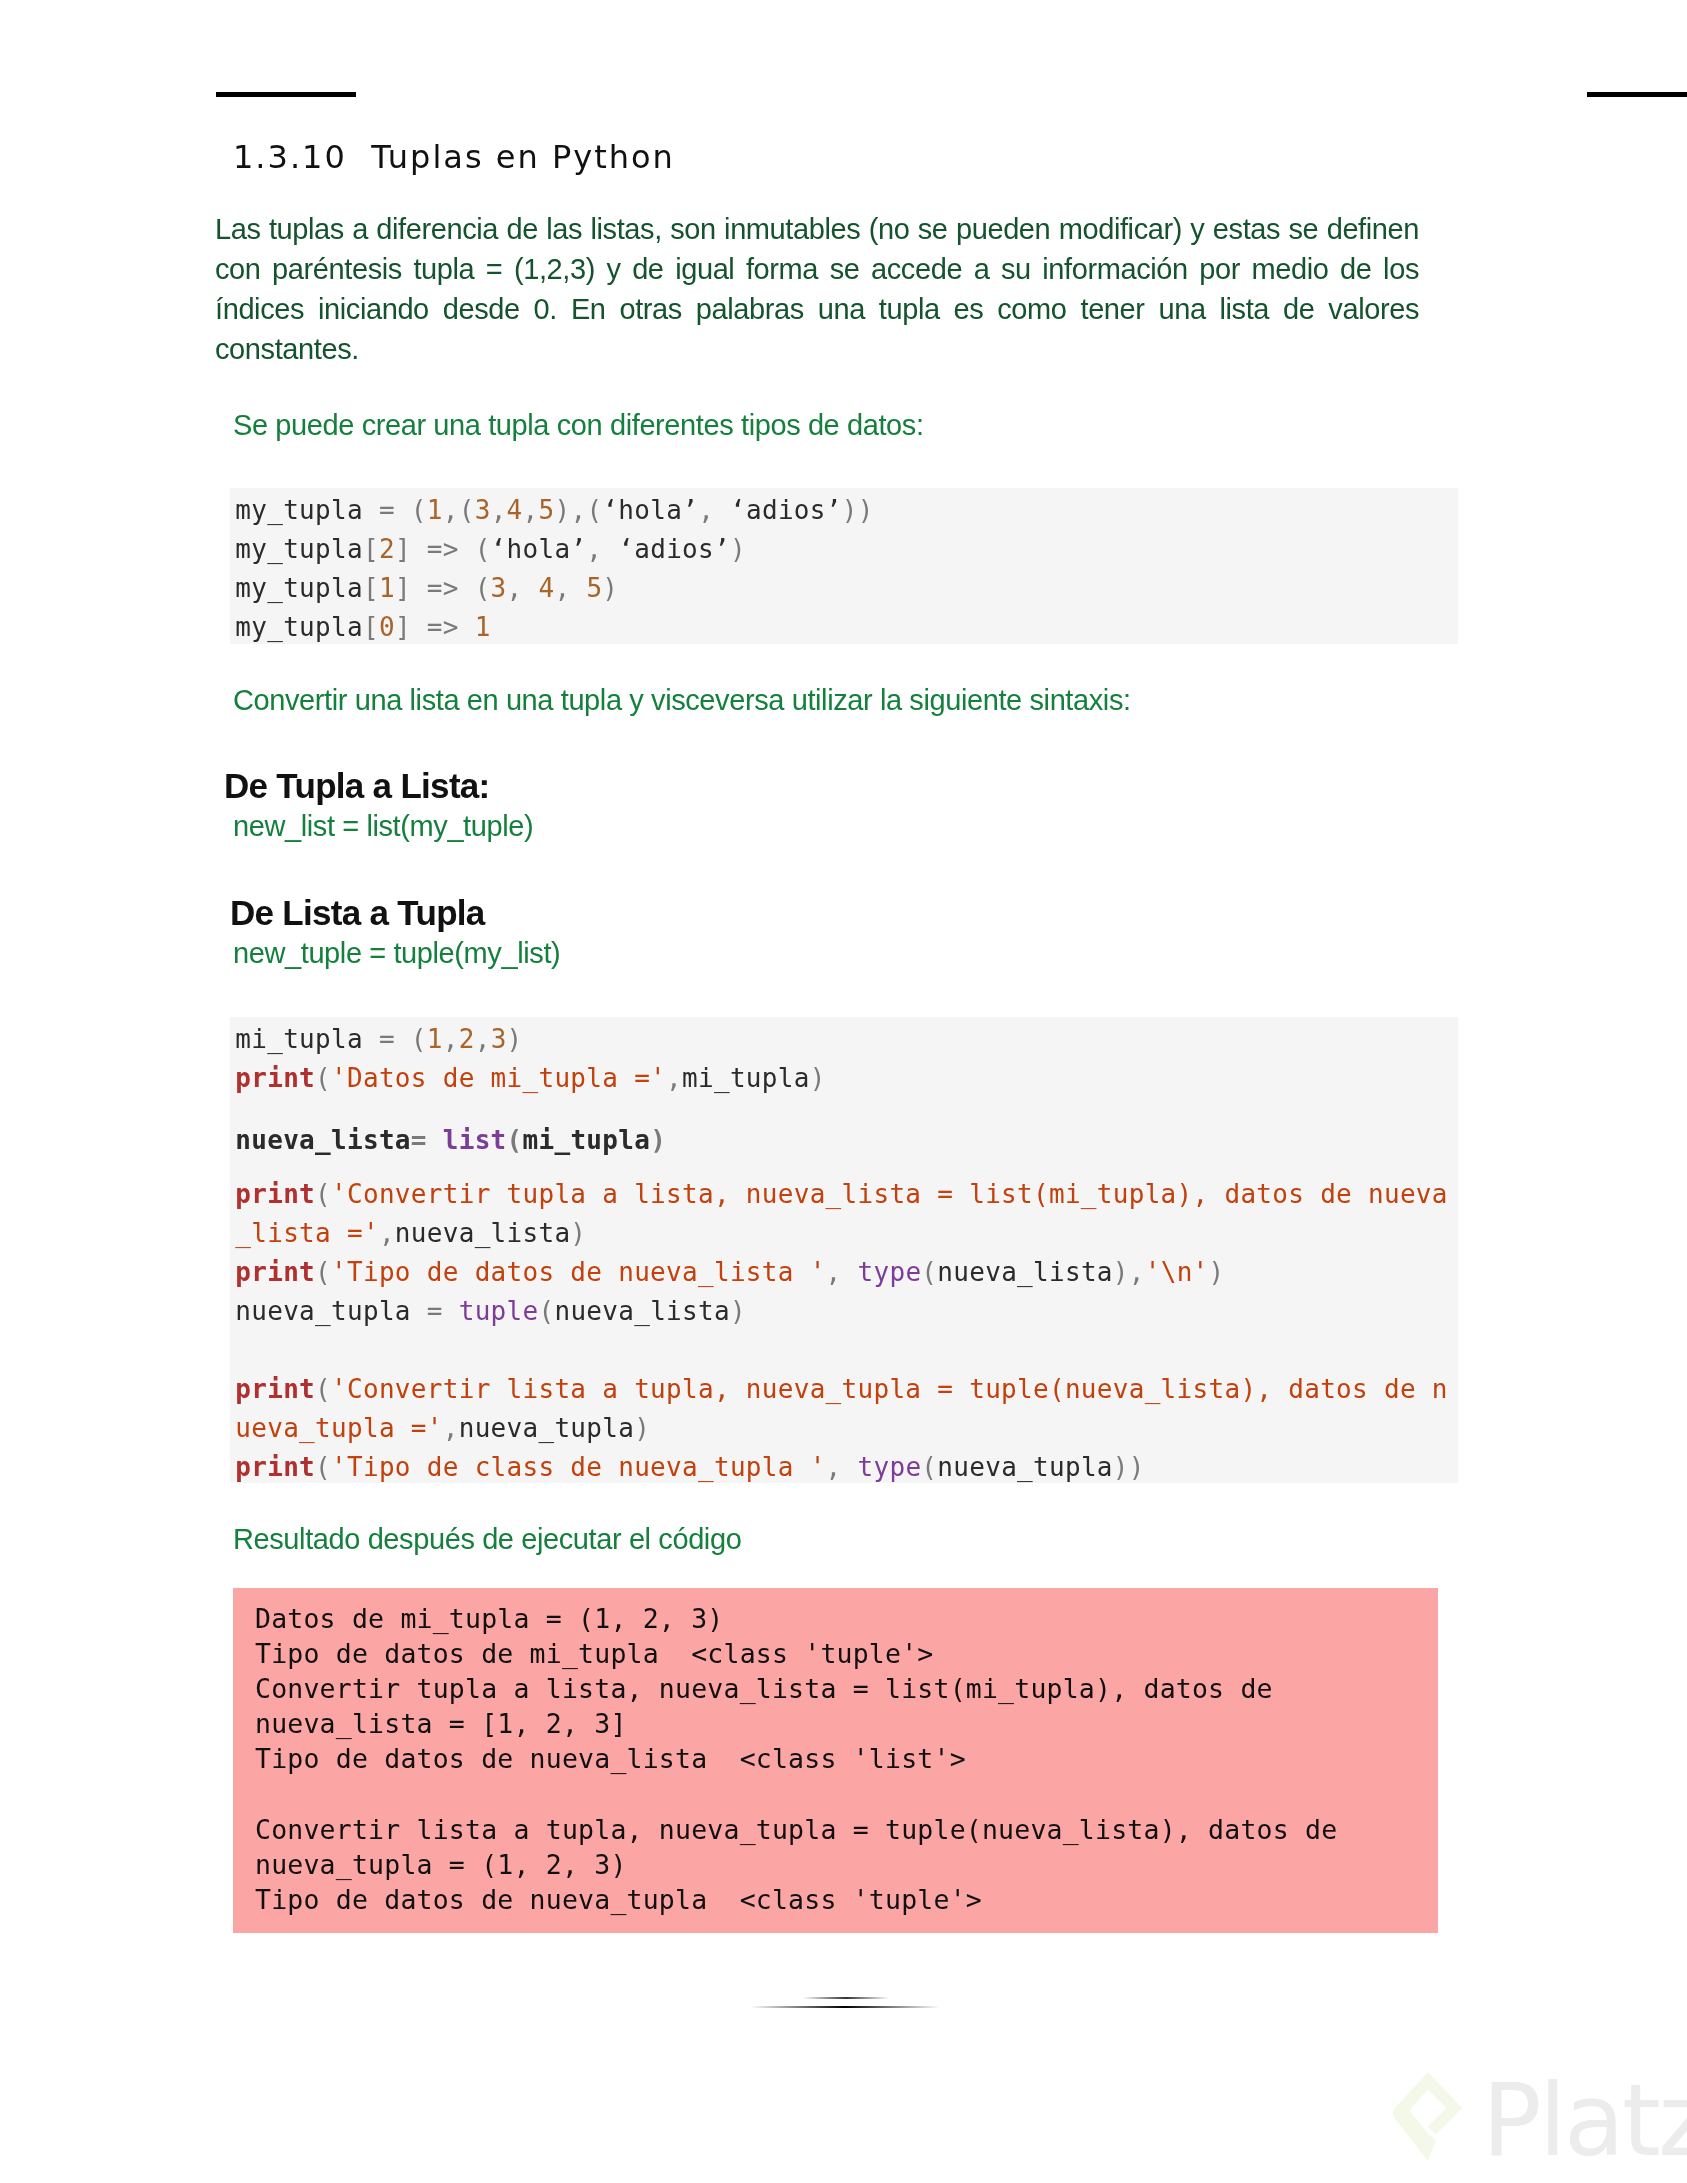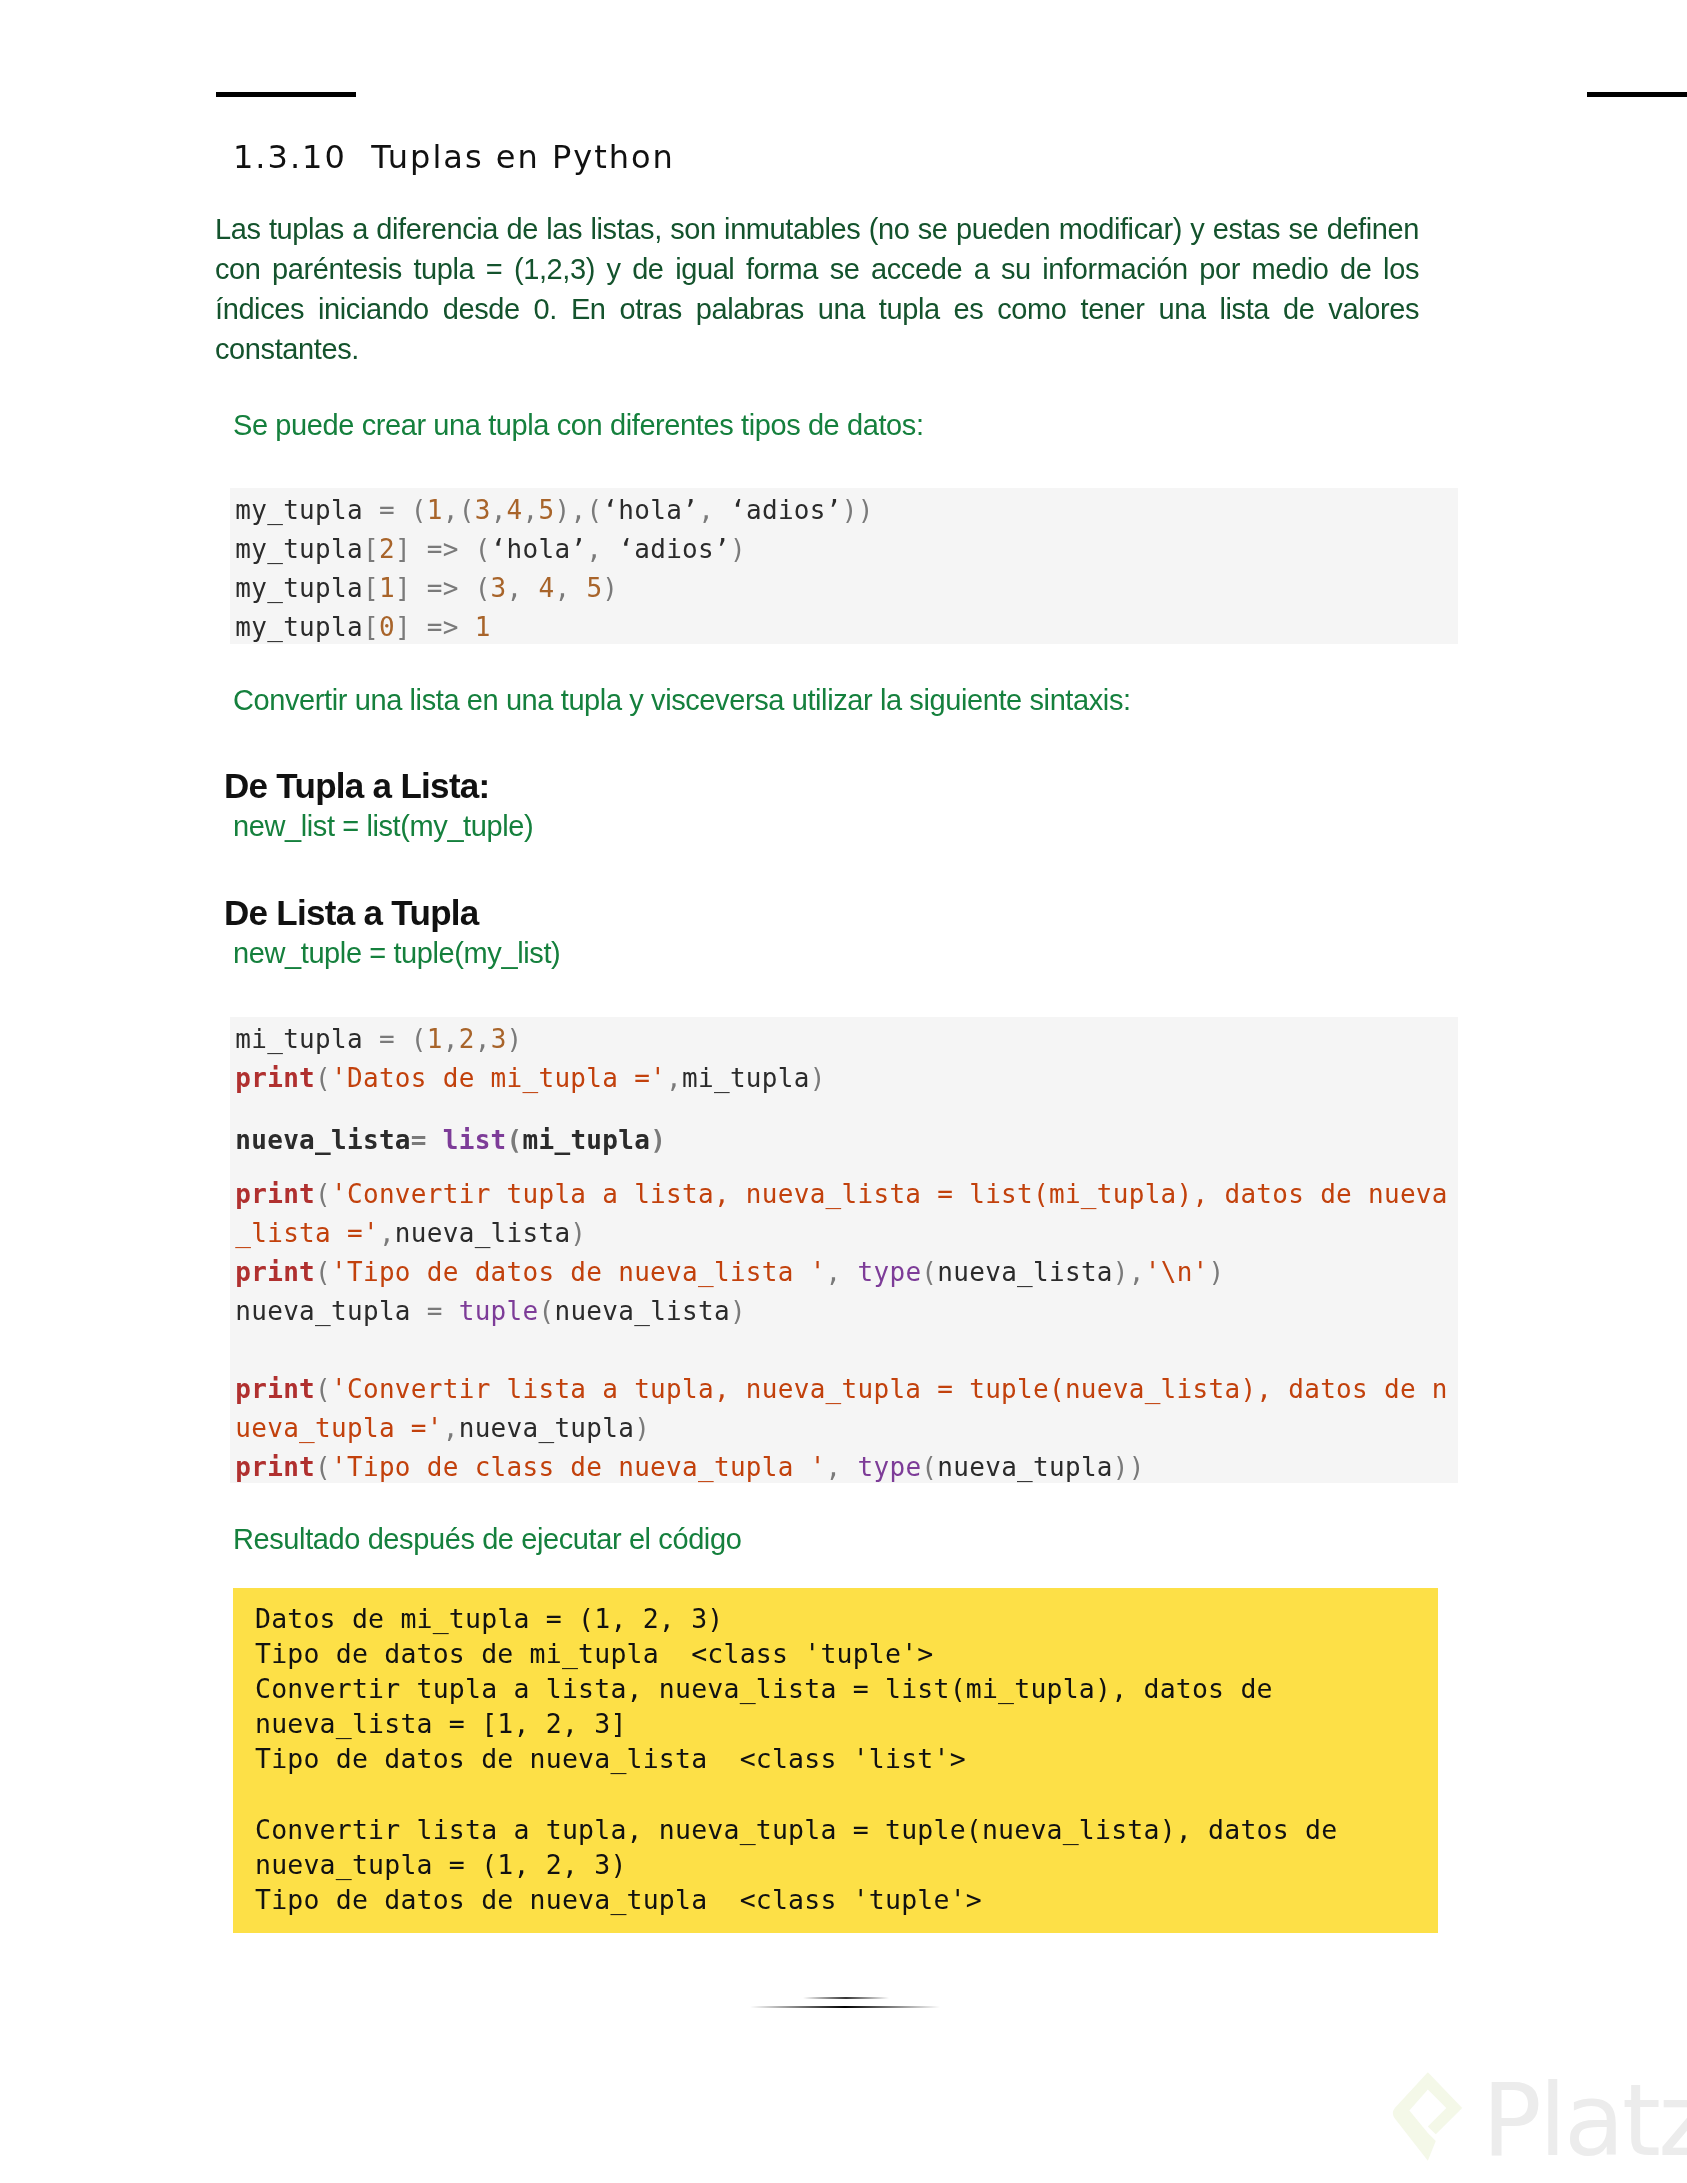--- a/index.html
+++ b/index.html
@@ -15,21 +15,21 @@
   .line { position:absolute; left:233px; font-size:29px; white-space:pre; letter-spacing:-0.4px; color:#15803d; }
   .subhead { position:absolute; left:224px; font-size:35px; font-weight:bold; letter-spacing:-0.7px; color:#111; }
   .code { position:absolute; left:230px; width:1228px; background:#f5f5f5; }
   .code .cl { position:absolute; left:5.3px; white-space:pre; font-family:"DejaVu Sans Mono", "Liberation Mono", monospace;
               font-size:26px; letter-spacing:0.3px; color:#2b2b2b; }
   .k { color:#b0302f; font-weight:bold; }
   .s { color:#c2410c;text-align:center; }
   .f { color:#7d3c98; }
   .n { color:#a8642a; }
   .p { color:#7a7a7a; }
-  .out { position:absolute; left:233px; top:1588px; width:1205px; height:345px; background:#fde047; }
+  .out { position:absolute; left:233px; top:1588px; width:1205px; height:345px; background:#fca5a5; }
   .out .ol { position:absolute; left:22px; white-space:pre; font-family:"DejaVu Sans Mono", "Liberation Mono", monospace;
              font-size:26.5px; color:#111; letter-spacing:0.2px; }
   .fline { position:absolute; height:2px; }
   .wm-text { position:absolute; left:1482px; top:2063px; font-size:99px; color:#ececec; font-family:"DejaVu Sans", sans-serif; letter-spacing:-2.6px; }
 </style>
 </head>
 <body>
 
 <div class="rule" style="left:216px; top:92px; width:140px;"></div>
 <div class="rule" style="left:1587px; top:92px; width:101px;"></div>
@@ -45,21 +45,21 @@
     <div class="cl" style="top: 46px;"><span>my_tupla</span><span class="p">[</span><span class="n">2</span><span class="p">] =&gt; (</span><span>‘hola’</span><span class="p">, </span><span>‘adios’</span><span class="p">)</span></div>
     <div class="cl" style="top: 85px;"><span>my_tupla</span><span class="p">[</span><span class="n">1</span><span class="p">] =&gt; (</span><span class="n">3</span><span class="p">, </span><span class="n">4</span><span class="p">, </span><span class="n">5</span><span class="p">)</span></div>
     <div class="cl" style="top: 124px;"><span>my_tupla</span><span class="p">[</span><span class="n">0</span><span class="p">] =&gt; </span><span class="n">1</span></div>
   </div>
 
 <div class="line" style="top:684px;">Convertir una lista en una tupla y visceversa utilizar la siguiente sintaxis:</div>
 
 <div class="subhead" style="top:766px;">De Tupla a Lista:</div>
 <div class="line" style="top:810px;">new_list = list(my_tuple)</div>
 
-<div class="subhead" style="top:893px;">De Lista a Tupla</div>
+<div class="subhead" style="top:893px;margin-left:6px;">De Lista a Tupla</div>
 <div class="line" style="top:937px;">new_tuple = tuple(my_list)</div>
 
 <div class="code" style="top:1017px; height:466px;" id="code2">
     <div class="cl" style="top: 6.6px;"><span>mi_tupla </span><span class="p">= (</span><span class="n">1</span><span class="p">,</span><span class="n">2</span><span class="p">,</span><span class="n">3</span><span class="p">)</span></div>
     <div class="cl" style="top: 46px;"><span class="k">print</span><span class="p">(</span><span class="s">'Datos de mi_tupla ='</span><span class="p">,</span><span>mi_tupla</span><span class="p">)</span></div>
     <div class="cl" style="top: 108px; font-weight: bold;"><span>nueva_lista</span><span class="p">= </span><span class="f">list</span><span class="p">(</span><span>mi_tupla</span><span class="p">)</span></div>
     <div class="cl" style="top: 162px;"><span class="k">print</span><span class="p">(</span><span class="s">'Convertir tupla a lista, nueva_lista = list(mi_tupla), datos de nueva</span></div>
     <div class="cl" style="top: 201px;"><span class="s">_lista ='</span><span class="p">,</span><span>nueva_lista</span><span class="p">)</span></div>
     <div class="cl" style="top: 240px;"><span class="k">print</span><span class="p">(</span><span class="s">'Tipo de datos de nueva_lista '</span><span class="p">, </span><span class="f">type</span><span class="p">(</span><span>nueva_lista</span><span class="p">),</span><span class="s">'\n'</span><span class="p">)</span></div>
     <div class="cl" style="top: 279px;"><span>nueva_tupla </span><span class="p">= </span><span class="f">tuple</span><span class="p">(</span><span>nueva_lista</span><span class="p">)</span></div>

